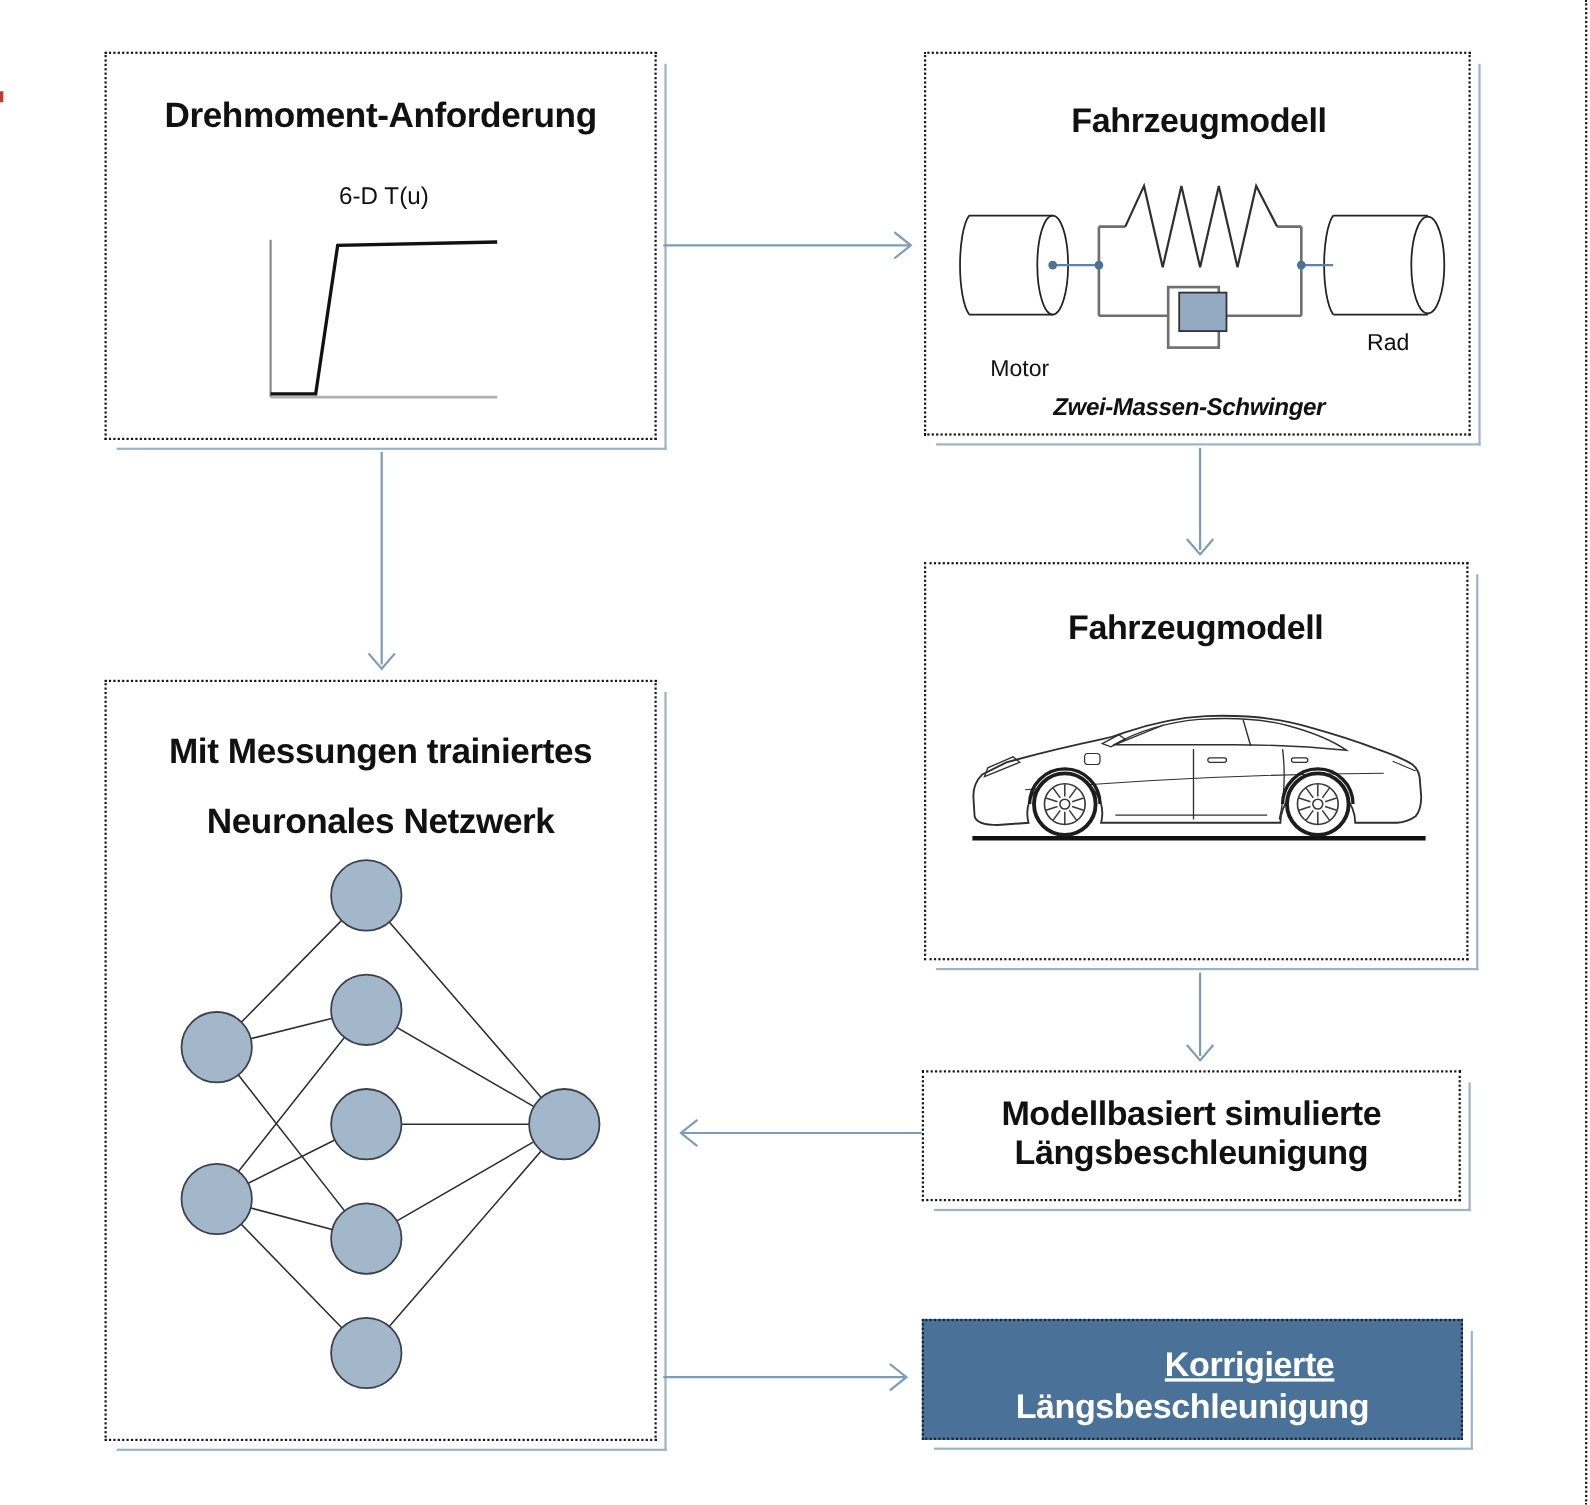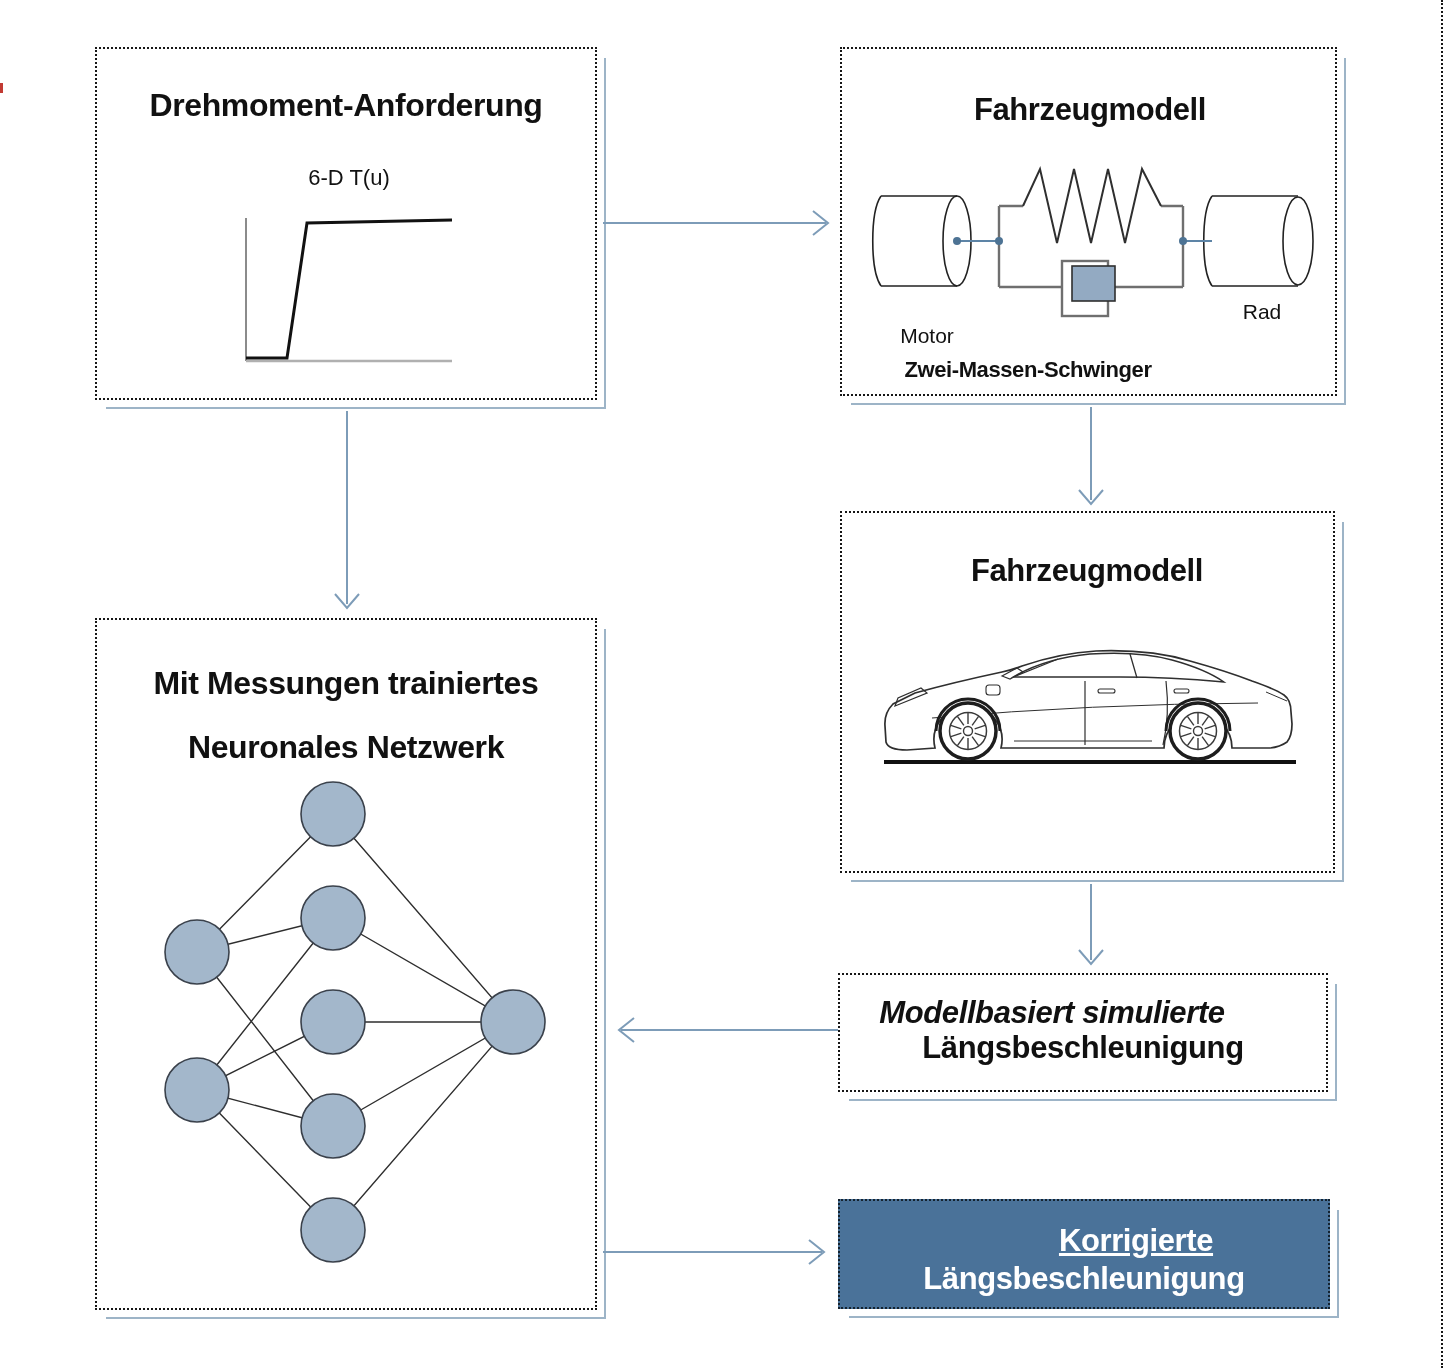--- a/index.html
+++ b/index.html
@@ -182,26 +182,26 @@
       <circle class="nn-node" cx="513" cy="1022" r="32"></circle>
     </g>
   </svg>
 
   <div class="txt ttl" style="left:346px;top:105px;">Drehmoment-Anforderung</div>
   <div class="txt sig" style="left:349px;top:178px;">6-D T(u)</div>
 
   <div class="txt ttl-m" style="left:1090px;top:110px;">Fahrzeugmodell</div>
   <div class="txt lbl" style="left:927px;top:312px;margin-top:24px;">Motor</div>
   <div class="txt lbl" style="left:1262px;top:312px;">Rad</div>
-  <div class="txt cap" style="left:1028px;top:370px;">Zwei-Massen-Schwinger</div>
+  <div class="txt cap" style="left:1081px;top:370px;font-style:italic;">Zwei-Massen-Schwinger</div>
 
   <div class="txt ttl-m" style="left:1087px;top:571px;">Fahrzeugmodell</div>
 
   <div class="txt ttl" style="left:346px;top:683px;">Mit Messungen trainiertes</div>
   <div class="txt ttl" style="left:346px;top:747px;">Neuronales Netzwerk</div>
 
-  <div class="txt ttl-m" style="left:1052px;top:1013px;font-style:italic;">Modellbasiert simulierte</div>
+  <div class="txt ttl-m" style="left:1083px;top:1013px;">Modellbasiert simulierte</div>
   <div class="txt ttl-m" style="left:1083px;top:1048px;">Längsbeschleunigung</div>
 
   <div class="txt ttl-m inv" style="left:1136px;top:1241px;text-decoration:underline;">Korrigierte</div>
   <div class="txt ttl-m inv" style="left:1084px;top:1279px;">Längsbeschleunigung</div>
 
 </div>
 
 </body></html>

